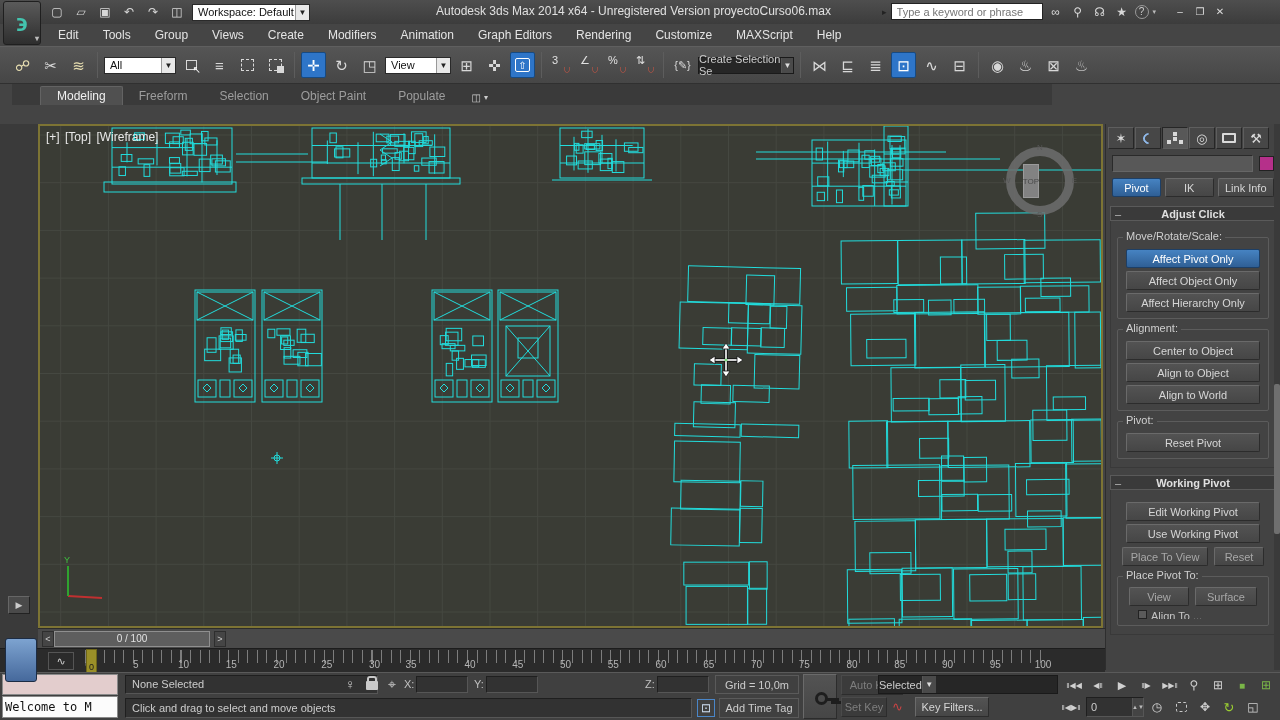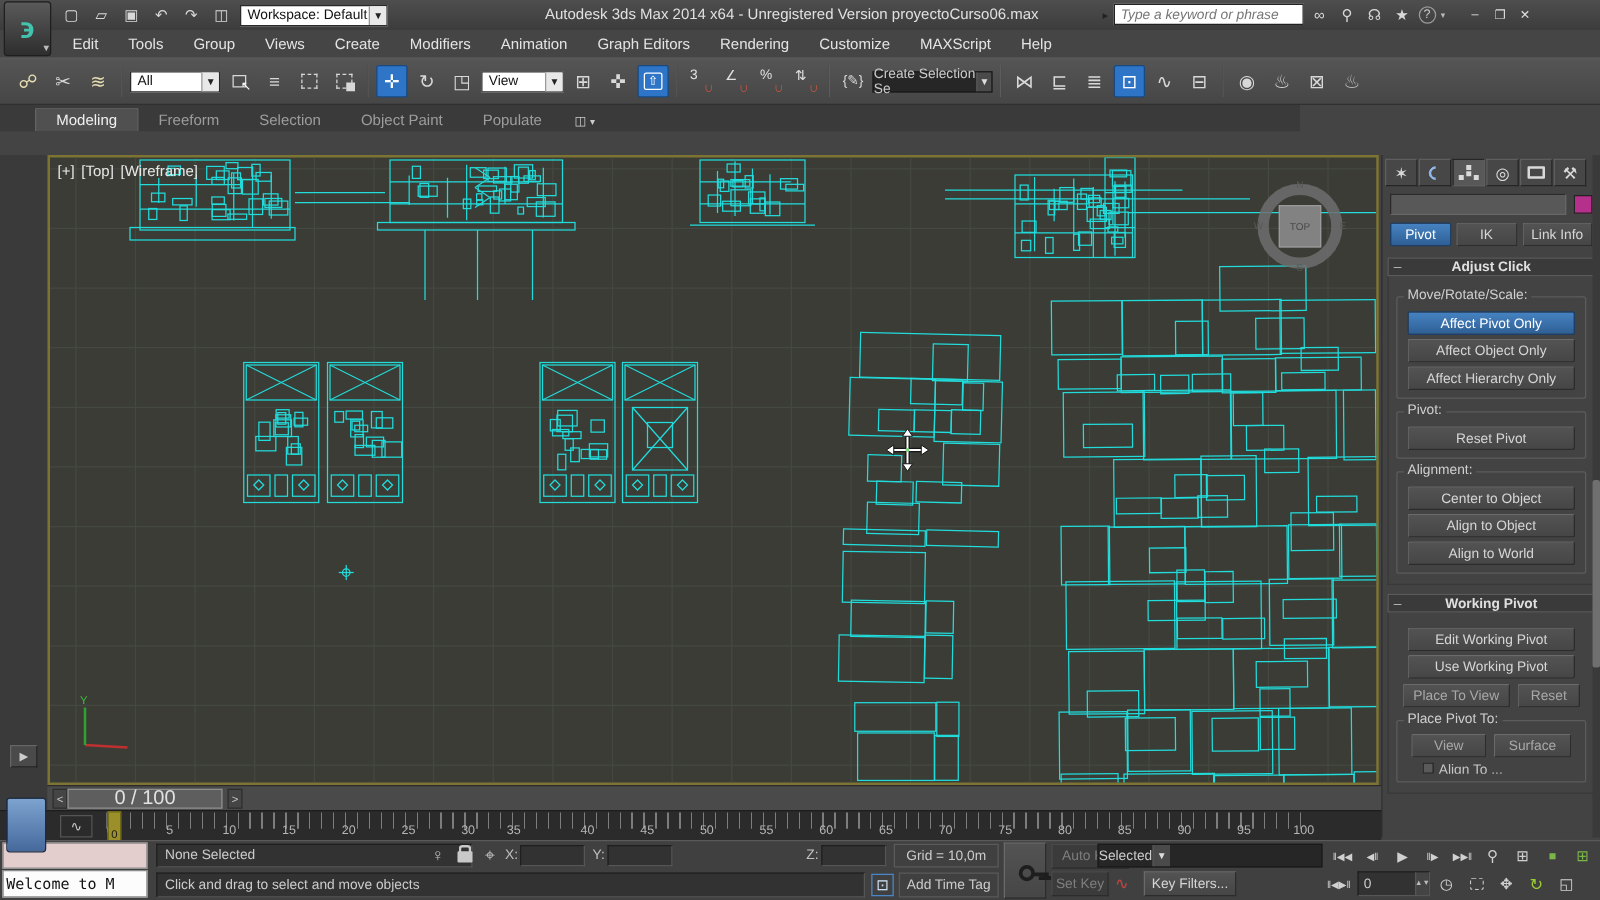--- a/index.html
+++ b/index.html
@@ -11,21 +11,21 @@
   #logo .dd{position:absolute;right:1px;bottom:1px;font-size:8px;color:#bbb}
   .qat{display:flex;align-items:center;gap:6px;margin-left:48px}
   .ticn{width:18px;height:16px;display:flex;align-items:center;justify-content:center;font-size:12px;color:#d8d8d8}
   .combo{background:#fff;color:#111;border:1px solid #2a2a2a;height:17px;display:flex;align-items:center;font-size:11px}
   .combo .ctext{padding:0 5px;flex:1;white-space:nowrap;overflow:hidden}
   .combo .carrow{width:14px;height:100%;border-left:1px solid #999;display:flex;align-items:center;justify-content:center;font-size:8px;color:#222;background:#e8e8e8}
   .dcombo{background:#262626;color:#ccc;border:1px solid #1a1a1a;height:17px;display:flex;align-items:center;font-size:11px}
   .dcombo .carrow{width:14px;height:100%;border-left:1px solid #555;background:#4a4a4a;color:#ddd;display:flex;align-items:center;justify-content:center;font-size:8px}
   #title-text{position:absolute;left:436px;top:4px;width:560px;font-size:12px;color:#e0e0e0;white-space:nowrap}
   #search-wrap{position:absolute;left:882px;top:3px;display:flex;align-items:center;gap:4px}
-  #search-input{width:152px;height:17px;border:1px solid #222;background:#fff;font-size:11px;font-style:italic;color:#777;padding:0 5px}
+  #search-input{width:152px;height:17px;border:1px solid #222;background:#fff;font-size:11px;color:#777;padding:0 5px}
   .winbtn{width:16px;height:14px;display:flex;align-items:center;justify-content:center;font-size:10px;color:#ddd}
   #helpcirc{width:14px;height:14px;border-radius:50%;border:1px solid #999;color:#ccc;font-size:10px;display:flex;align-items:center;justify-content:center}
   
   #menubar{position:absolute;left:0;top:24px;width:1280px;height:22px;background:#454545;display:flex;align-items:center;padding-left:46px}
   .mi{padding:2px 12px;font-size:12px;color:#e4e4e4;white-space:nowrap}
   
   #toolbar{position:absolute;left:0;top:46px;width:1280px;height:38px;background:linear-gradient(#555,#464646);border-top:1px solid #5f5f5f;border-bottom:1px solid #303030;display:flex;align-items:center;gap:3px;padding-left:10px}
   .tbtn{width:25px;height:26px;border:1px solid transparent;border-radius:2px;display:flex;align-items:center;justify-content:center;position:relative}
   .tbtn i{font-style:normal;font-size:15px;color:#d8d8d8;line-height:1}
   .tbtn .beige{color:#e6ddb0}
@@ -35,35 +35,35 @@
   .snap{position:relative}
   .snap .mg{position:absolute;right:1px;bottom:0;font-size:11px;font-weight:bold;color:#cc5544;transform:scaleY(-1)}
   .snap .mainch{position:absolute;left:3px;top:1px;font-size:11px;color:#e0e0e0}
   .dash{width:13px;height:12px;border:1px dashed #d8d8d8}
   .dash2{width:13px;height:12px;border:1px dashed #d8d8d8;position:relative}
   .dash2::after{content:"";position:absolute;right:-3px;bottom:-3px;width:7px;height:7px;background:#d8d8d8}
   .boxcur{width:11px;height:10px;border:1px solid #d8d8d8;position:relative}
   .boxcur::after{content:"↖";position:absolute;right:-5px;bottom:-6px;font-size:10px;color:#fff}
   .kbdkey{width:15px;height:14px;border:1px solid #fff;border-radius:2px;display:flex;align-items:center;justify-content:center;font-size:10px;color:#fff}
   
-  #ribbontabs{position:absolute;left:0;top:84px;width:1040px;height:21px;background:#3a3a3a;display:flex;align-items:flex-end;padding-left:28px}
+  #ribbontabs{position:absolute;left:12px;top:84px;width:1040px;height:21px;background:#3a3a3a;display:flex;align-items:flex-end;padding-left:28px}
   .rtab{padding:2px 16px;font-size:12px;color:#9d9d9d}
   .rtab.on{background:#505050;border:1px solid #636363;border-bottom:none;border-radius:2px 2px 0 0;color:#f0f0f0}
   #ribbonextra{display:flex;align-items:center;gap:3px;margin-left:10px;margin-bottom:2px;color:#ccc;font-size:10px}
   #ribbonpanel{position:absolute;left:0;top:105px;width:1280px;height:19px;background:#454545;border-bottom:1px solid #2e2e2e;display:flex;align-items:center}
   #polytab{margin-left:4px;padding:1px 10px;font-size:12px;color:#e8e8e8;background:#4e4e4e;border:1px solid #5e5e5e;border-bottom:none}
   
   #leftstrip{position:absolute;left:0;top:124px;width:38px;height:524px;background:#3a3a3a}
   #lsbtn{position:absolute;left:8px;top:472px;width:22px;height:18px;background:#4a4a4a;border:1px solid;border-color:#666 #222 #222 #666;color:#ccc;font-size:9px;display:flex;align-items:center;justify-content:center}
   #viewport{position:absolute;left:38px;top:124px;width:1065px;height:504px;border:2px solid #7d7434;background:#3a3c35}
   #vplabel{position:absolute;left:6px;top:4px;font-size:12px;color:#e8e8e8;z-index:5}
   #vplabel span{margin-right:2px}
   #viewcube{position:absolute;left:964px;top:19px;width:72px;height:72px;z-index:4}
   #vc-ring{position:absolute;left:2px;top:2px;width:68px;height:68px;border-radius:50%;border:9px solid #6d6d6d;opacity:.85}
-  #vc-face{position:absolute;left:19px;top:19px;width:34px;height:34px;background:#828282;border:1px solid #9a9a9a;display:flex;align-items:center;justify-content:center;font-size:8px;color:#4a4a4a}
+  #vc-face{position:absolute;left:19px;top:19px;width:16px;height:34px;background:#828282;border:1px solid #9a9a9a;display:flex;align-items:center;justify-content:center;font-size:8px;color:#4a4a4a}
   .vcl{position:absolute;font-size:8px;color:#585858}
   
   #cmdpanel{position:absolute;left:1105px;top:124px;width:175px;height:546px;background:#434343;border-left:1px solid #2e2e2e;font-size:11px}
   #cptabs{display:flex;gap:1px;padding:3px 2px 2px 2px}
   .cptab{width:26px;height:22px;background:#474747;border:1px solid;border-color:#5e5e5e #262626 #262626 #5e5e5e;display:flex;align-items:center;justify-content:center}
   .cptab.on{background:#585858;border-color:#262626 #5e5e5e #5e5e5e #262626}
   .cptab i{font-style:normal;font-size:13px;color:#d9d9d9}
   #namerow{display:flex;align-items:center;gap:6px;padding:4px 6px}
   #namefield{flex:1;height:17px;background:#585858;border:1px solid;border-color:#2a2a2a #666 #666 #2a2a2a}
   #swatch{width:15px;height:15px;background:#b5308a;border:1px solid #222}
@@ -81,21 +81,21 @@
   #clipchk{height:9px;overflow:hidden;margin:4px 0 0 14px;color:#c5c5c5;display:flex;gap:4px;align-items:flex-start;font-size:11px}
   #clipchk .cb{width:9px;height:9px;border:1px solid #222;background:#5a5a5a;display:inline-block}
   #cpscroll{position:absolute;right:0;top:0;width:6px;height:546px;background:#3a3a3a}
   #cpthumb{position:absolute;right:0;top:260px;width:6px;height:150px;background:#6f6f6f;border-radius:2px}
   .icon-modify{width:11px;height:11px;border:2px solid transparent;border-left-color:#8fb8e8;border-bottom-color:#8fb8e8;border-radius:50%;transform:rotate(45deg)}
   .icon-hier{width:4px;height:4px;background:#d9d9d9;box-shadow:-6px 3px #d9d9d9,6px 3px #d9d9d9,0 -5px #d9d9d9;margin-top:2px}
   .icon-monitor{width:14px;height:10px;border:2px solid #d9d9d9;border-radius:1px}
   
   #timerow{position:absolute;left:38px;top:628px;width:1067px;height:20px;background:#4a4a4a;border-top:1px solid #2c2c2c;display:flex;align-items:center}
   .tsarr{width:12px;height:16px;display:flex;align-items:center;justify-content:center;color:#ccc;font-size:9px;background:#454545;border:1px solid #2e2e2e;margin-left:4px}
-  #tshandle{width:124px;height:16px;background:#5e5e5e;border:1px solid #8f8f8f;display:flex;align-items:center;justify-content:center;font-size:16px;color:#e2e2e2}
+  #tshandle{width:156px;height:16px;background:#5e5e5e;border:1px solid #8f8f8f;display:flex;align-items:center;justify-content:center;font-size:10px;color:#e2e2e2}
   #rulerrow{position:absolute;left:0;top:648px;width:1105px;height:24px;background:#2b2b2b;border-top:1px solid #1d1d1d}
   #ruler-ticks{position:absolute;left:85px;top:1px;width:962px;height:13px;background:repeating-linear-gradient(90deg,#7d7d7d 0 1px,transparent 1px 9.55px)}
   .rnum{position:absolute;top:10px;transform:translateX(-50%);font-size:10px;color:#b5b5b5}
   #marker{position:absolute;left:86px;top:0;width:11px;height:24px;background:#9a8f28;border:1px solid #6e6619;color:#1a1a1a;font-size:9px;display:flex;align-items:flex-end;justify-content:center}
   #curvebtn{position:absolute;left:48px;top:3px;width:26px;height:18px;border:1px solid #555;color:#ccc;font-size:11px;display:flex;align-items:center;justify-content:center}
   #bluebtn{position:absolute;left:5px;top:638px;width:32px;height:44px;background:linear-gradient(#7da3d0,#46699c);border:1px solid #1c2c44;border-radius:3px;z-index:6}
   #bluebtn::after{content:"";position:absolute;left:5px;top:5px;width:20px;height:24px;background:linear-gradient(#93a7c2,#5f7namea)}
   
   #statusbar{position:absolute;left:0;top:672px;width:1280px;height:48px;background:#404040;border-top:1px solid #5a5a5a;font-size:11px}
   .sk{background:#323232;border:1px solid;border-color:#1f1f1f #565656 #565656 #1f1f1f;color:#ccc}
@@ -726,28 +726,28 @@
       <span>Adjust Click</span>
     </div>
     <div class="rbody">
       <div class="group stack">
         <span class="glabel">Move/Rotate/Scale:</span>
         <span class="pbtn blue">Affect Pivot Only</span>
         <span class="pbtn">Affect Object Only</span>
         <span class="pbtn">Affect Hierarchy Only</span>
       </div>
       <div class="group stack">
-        <span class="glabel">Pivot:</span>
-        <span class="pbtn">Reset Pivot</span>
-      </div>
-      <div class="group stack">
         <span class="glabel">Alignment:</span>
         <span class="pbtn">Center to Object</span>
         <span class="pbtn">Align to Object</span>
         <span class="pbtn">Align to World</span>
+      </div>
+      <div class="group stack">
+        <span class="glabel">Pivot:</span>
+        <span class="pbtn">Reset Pivot</span>
       </div>
     </div>
 
     <div class="rollhead">
       <span class="mins">–</span>
       <span>Working Pivot</span>
     </div>
     <div class="rbody">
       <div class="stack">
         <span class="pbtn" style="margin-top:6px">Edit Working Pivot</span>

